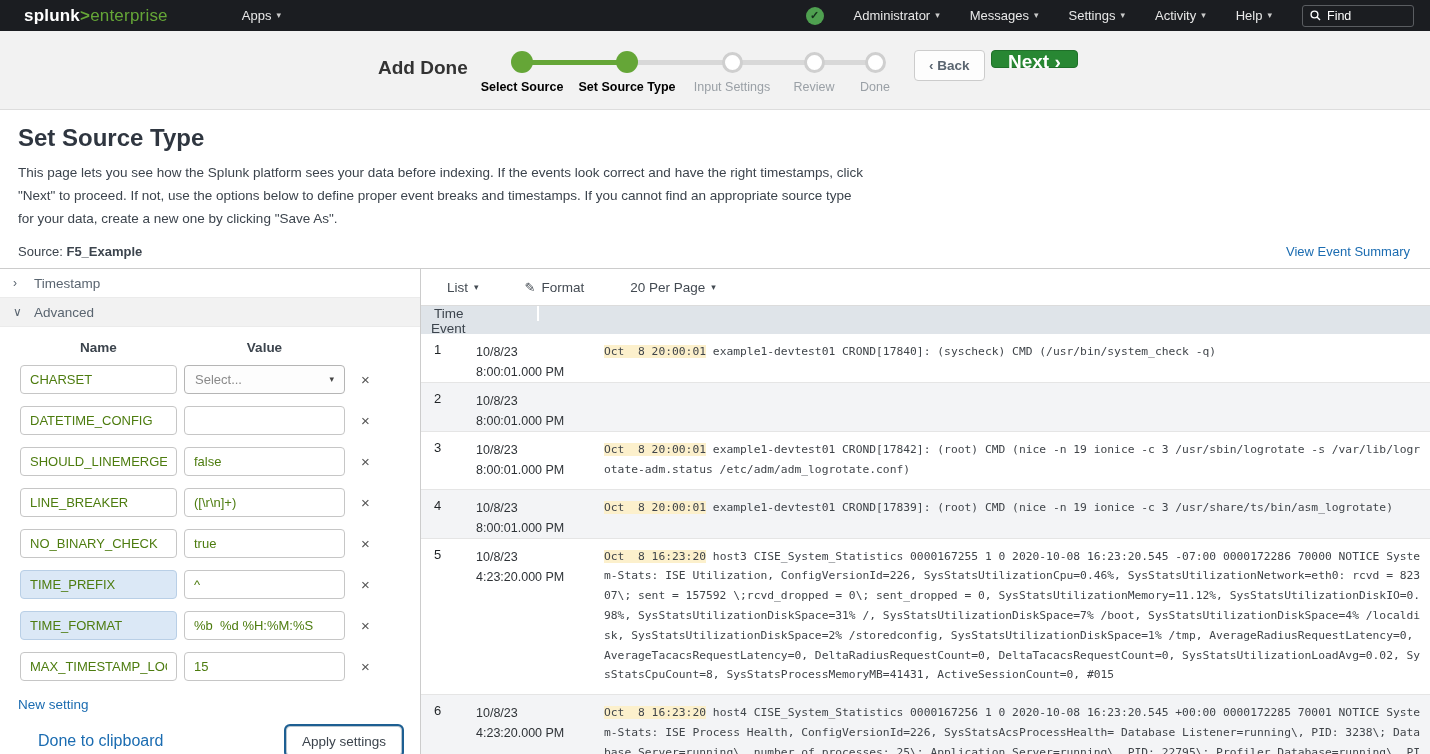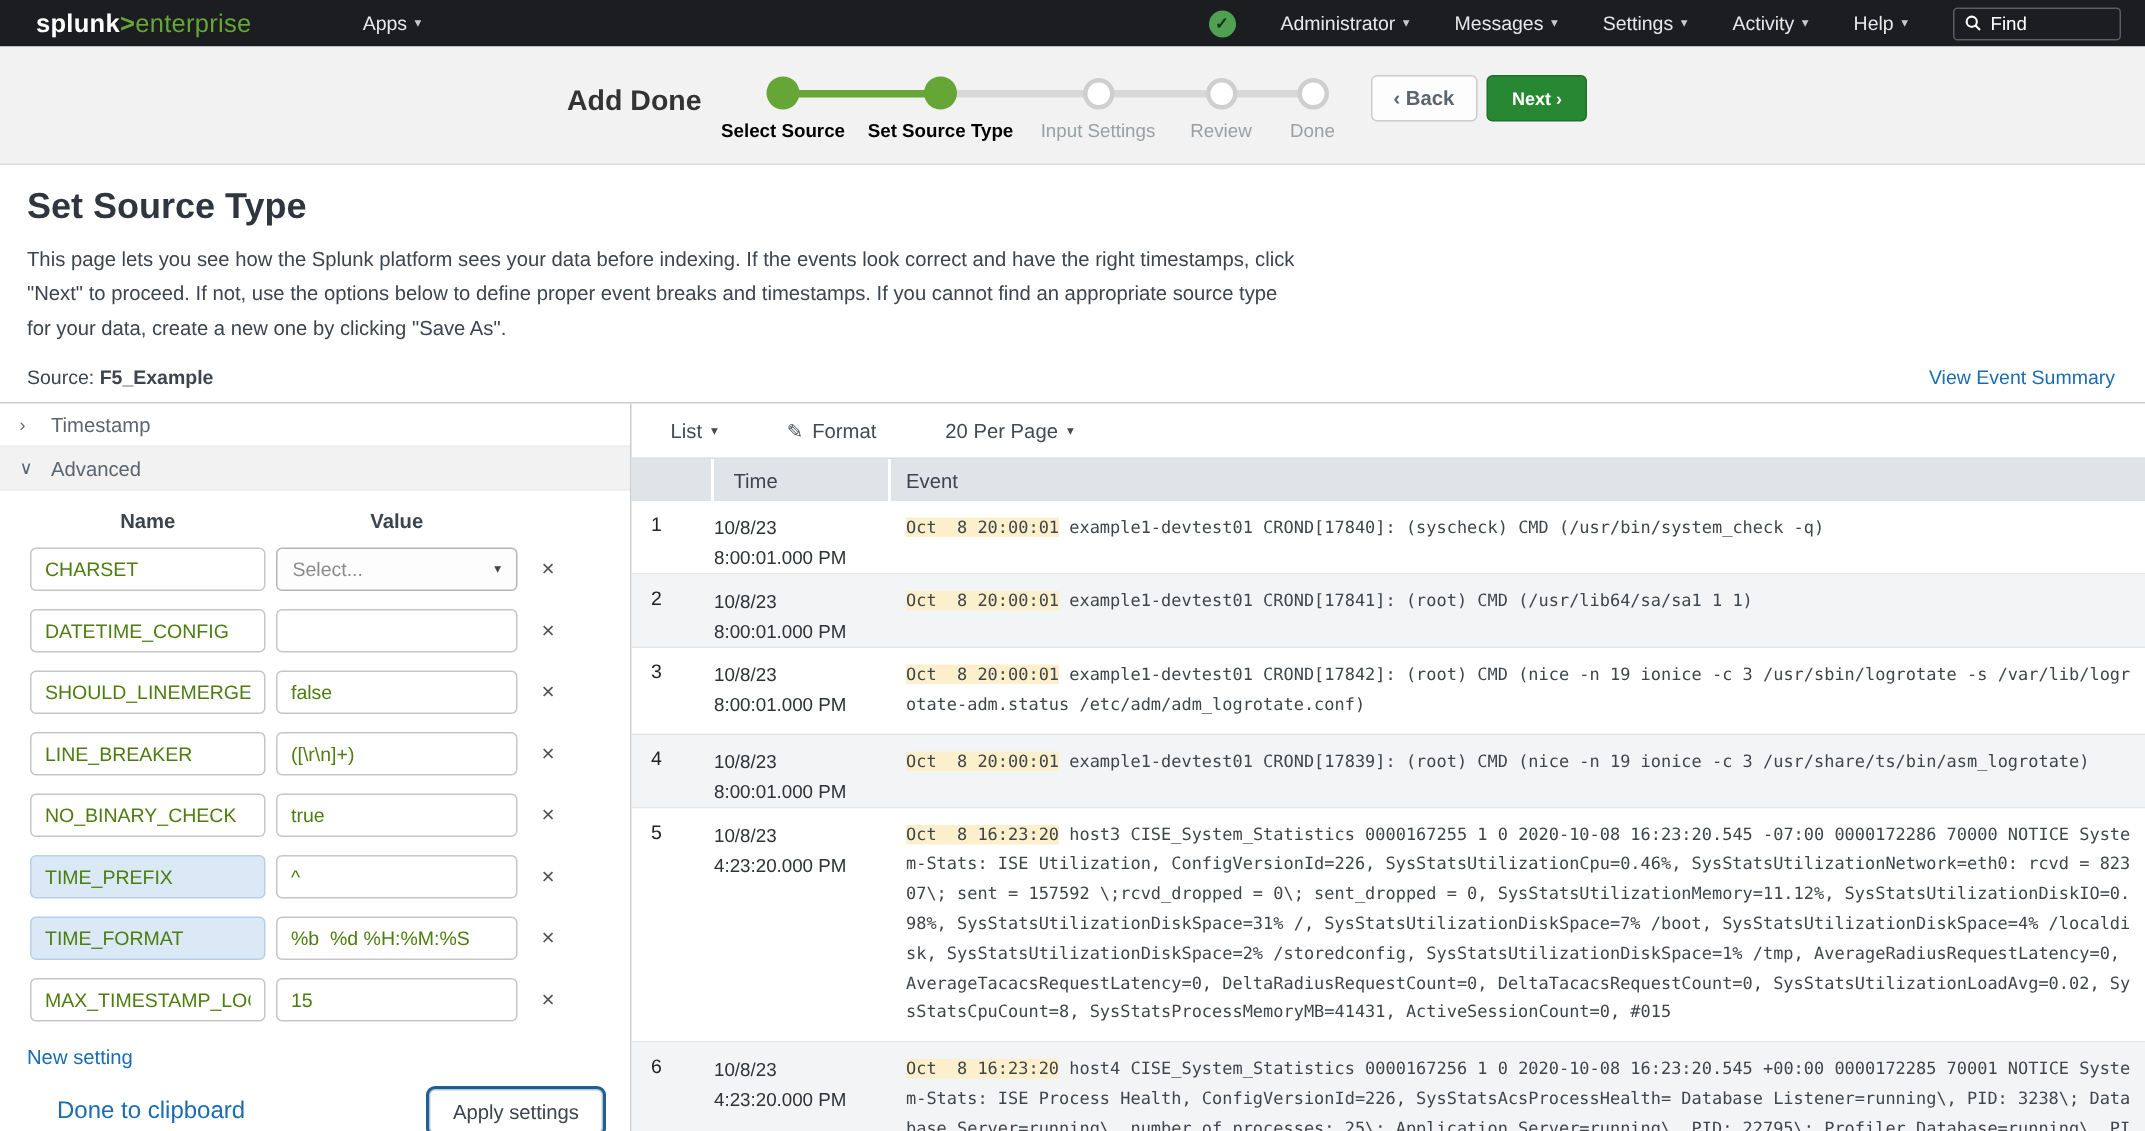--- a/index.html
+++ b/index.html
@@ -34,22 +34,22 @@
   .seg.done { background:#65a637; }
   .wstep-circle { position:absolute; border-radius:50%; }
   .wstep-circle.filled { width:22px; height:22px; background:#65a637; top:20px; }
   .wstep-circle.hollow { width:21px; height:21px; background:#fff; border:3px solid #cfcfcf; top:21px; }
   .wstep-label { position:absolute; top:49px; transform:translateX(-50%); font-size:12.5px; white-space:nowrap; }
   .wstep-label.active { color:#000000; font-weight:bold; }
   .wstep-label.future { color:#9aa0a6; }
   .btn-back { position:absolute; left:914px; top:19px; height:31px; padding:0 14px;
     background:#fdfdfd; border:1px solid #ccc; border-radius:4px; font-size:13.5px;
     font-weight:bold; color:#5a6570; cursor:pointer; font-family:inherit; }
-  .btn-next { position:absolute; left:991px; top:19px; height:31px; padding:0 16px;
-    background:#288733; border:1px solid #1f7029; border-radius:4px; font-size:12px;
+  .btn-next { position:absolute; left:991px; top:19px; height:18px; padding:0 16px;
+    background:#288733; border:1px solid #1f7029; border-radius:4px; font-size:19px;
     font-weight:bold; color:#fff; cursor:pointer; font-family:inherit; }
 
   
   .intro { padding:14px 0 0 18px; }
   .page-title { font-size:24px; font-weight:bold; color:#2f3640; margin-bottom:9px; }
   .page-desc { max-width:848px; font-size:13.5px; line-height:23px; color:#3c444d; margin-bottom:14px; }
   .source-row { display:flex; justify-content:space-between; align-items:center;
     padding:0 20px 9px 18px; font-size:13px; color:#3c444d; }
   .source-row b { font-weight:bold; }
   .link { color:#1b6cb1; cursor:pointer; text-decoration:none; }
@@ -86,21 +86,21 @@
     border:1px solid #b9c6d0; border-radius:4px; box-shadow:0 0 0 2px #1d5f92;
     font-size:13.5px; color:#3c444d; cursor:pointer; font-family:inherit; }
 
   
   .toolbar { height:37px; display:flex; align-items:center; gap:46px; padding-left:26px;
     border-bottom:1px solid #dcdcdc; font-size:13.5px; color:#434a52; }
   .tool-item { display:flex; align-items:center; gap:6px; cursor:pointer; }
   .tool-item .caret { color:#434a52; }
   .pencil { font-size:13px; }
   .table-head { display:flex; background:#dfe4e9; height:28px; align-items:flex-start;
-    font-size:13.5px; color:#3c444d; }
+    font-size:13.5px; color:#3c444d;flex-direction:column; }
   .th-gutter { width:55px; height:100%; border-right:2px solid #fff; }
   .th-time { width:118px; height:100%; display:flex; align-items:center; padding-left:13px;
     border-right:2px solid #fff; }
   .th-event { flex:1; height:100%; display:flex; align-items:center; padding-left:10px; }
   .event-row { display:flex; border-bottom:1px solid #e5e5e5; background:#fff; }
   .event-row.alt { background:#f3f4f6; }
   .row-num { width:55px; flex:none; padding:8px 0 0 13px; font-size:13px; color:#1f2326; }
   .row-time { width:118px; flex:none; padding-top:8px; font-size:12.5px; line-height:20px; color:#2f3337; }
   .row-event { flex:1; padding:8px 6px 9px 10px; font-family:"DejaVu Sans Mono", monospace;
     font-size:11.3px; line-height:19.8px; color:#40454a; word-break:break-all; white-space:pre-wrap; }
@@ -298,21 +298,20 @@
       </div>
       <div class="row-event"><span class="ts-hl">Oct  8 20:00:01</span><span> example1-devtest01 CROND[17840]: (syscheck) CMD (/usr/bin/system_check -q)</span></div>
     </div>
 
     <div class="event-row alt">
       <div class="row-num">2</div>
       <div class="row-time">
         <div>10/8/23</div>
         <div>8:00:01.000 PM</div>
       </div>
-      <div class="row-event"><span class="ts-hl">Oct  8 20:00:01</span><span> example1-devtest01 CROND[17841]: (root) CMD (/usr/lib64/sa/sa1 1 1)</span></div>
     </div>
 
     <div class="event-row">
       <div class="row-num">3</div>
       <div class="row-time">
         <div>10/8/23</div>
         <div>8:00:01.000 PM</div>
       </div>
       <div class="row-event"><span class="ts-hl">Oct  8 20:00:01</span><span> example1-devtest01 CROND[17842]: (root) CMD (nice -n 19 ionice -c 3 /usr/sbin/logrotate -s /var/lib/logrotate-adm.status /etc/adm/adm_logrotate.conf)</span></div>
     </div>

